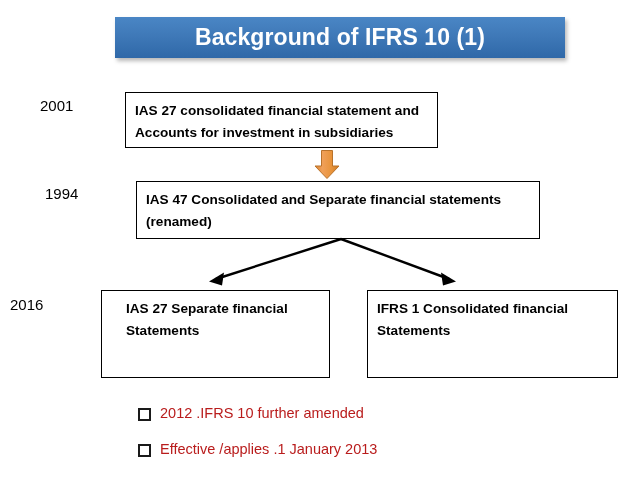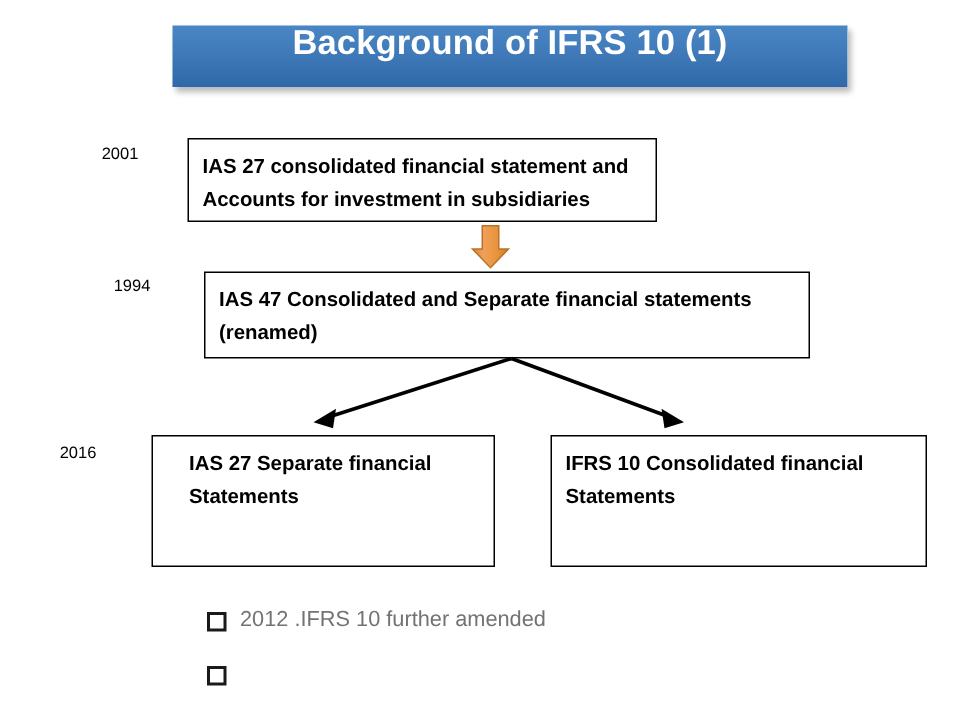--- a/index.html
+++ b/index.html
@@ -19,39 +19,40 @@
   
   #title-banner {
     position: absolute;
     left: 115px;
     top: 17px;
     width: 450px;
     height: 41px;
     background: linear-gradient(to bottom, #4a86c5 0%, #3f79b8 45%, #2f68a8 100%);
     box-shadow: 2px 3px 4px rgba(0,0,0,0.28);
     display: flex;
+    align-items: center;
     justify-content: center;
     box-sizing: border-box;
   }
   #title-text {
     color: #ffffff;
     font-size: 23px;
     font-weight: bold;
     letter-spacing: 0.1px;
     white-space: nowrap;
     line-height: 1;
   }
 
   
   .year-label {
     position: absolute;
-    font-size: 11px;
+    font-size: 15px;
     font-weight: normal;
     color: #000000;
-    text-align: center;
+    text-align: left;
     white-space: nowrap;
   }
   #year-2001 { left: 40px; top: 97px; width: 80px; }
   #year-2003 { left: 45px; top: 185px; width: 86px; }
   #year-2011 { left: 10px; top: 296px; width: 84px; }
 
   
   .flow-box {
     position: absolute;
     border: 1.3px solid #000000;
@@ -109,21 +110,21 @@
     border: 2.4px solid #1a1a1a;
     box-sizing: border-box;
     flex: 0 0 auto;
     margin-top: 3px;
     margin-right: 9px;
     background: #ffffff;
   }
   .bullet-text {
     font-size: 14.5px;
     line-height: 1.2;
-    color: #737373;
+    color: #b91c1c;
     white-space: nowrap;
   }
 </style>
 </head>
 <body>
 
 <div id="title-banner">
   <span id="title-text">Background of IFRS 10 (1)</span>
 </div>
 
@@ -137,21 +138,21 @@
 
 <div class="flow-box" id="box-2003">
   <span class="box-text">IAS 47 Consolidated and Separate financial statements (renamed)</span>
 </div>
 
 <div class="flow-box" id="box-ias27-separate">
   <span class="box-text">IAS 27 Separate financial Statements</span>
 </div>
 
 <div class="flow-box" id="box-ifrs10-consolidated">
-  <span class="box-text">IFRS 10 Consolidated financial Statements</span>
+  <span class="box-text">IFRS 1 Consolidated financial Statements</span>
 </div>
 
 <div id="orange-arrow">
   <svg width="30" height="31" viewBox="0 0 30 31" xmlns="http://www.w3.org/2000/svg">
     <defs>
       <linearGradient id="orangeGrad" x1="0" y1="0" x2="1" y2="0">
         <stop offset="0%" stop-color="#d98430"></stop>
         <stop offset="30%" stop-color="#f0a05a"></stop>
         <stop offset="70%" stop-color="#e8933a"></stop>
         <stop offset="100%" stop-color="#c97a28"></stop>
@@ -174,14 +175,15 @@
   </g>
 </svg>
 
 <div id="bullet-list">
   <div class="bullet-row">
     <span class="bullet-marker"></span>
     <span class="bullet-text">2012 .IFRS 10 further amended</span>
   </div>
   <div class="bullet-row">
     <span class="bullet-marker"></span>
+    <span class="bullet-text">Effective /applies .1 January 2013</span>
   </div>
 </div>
 
 </body></html>

